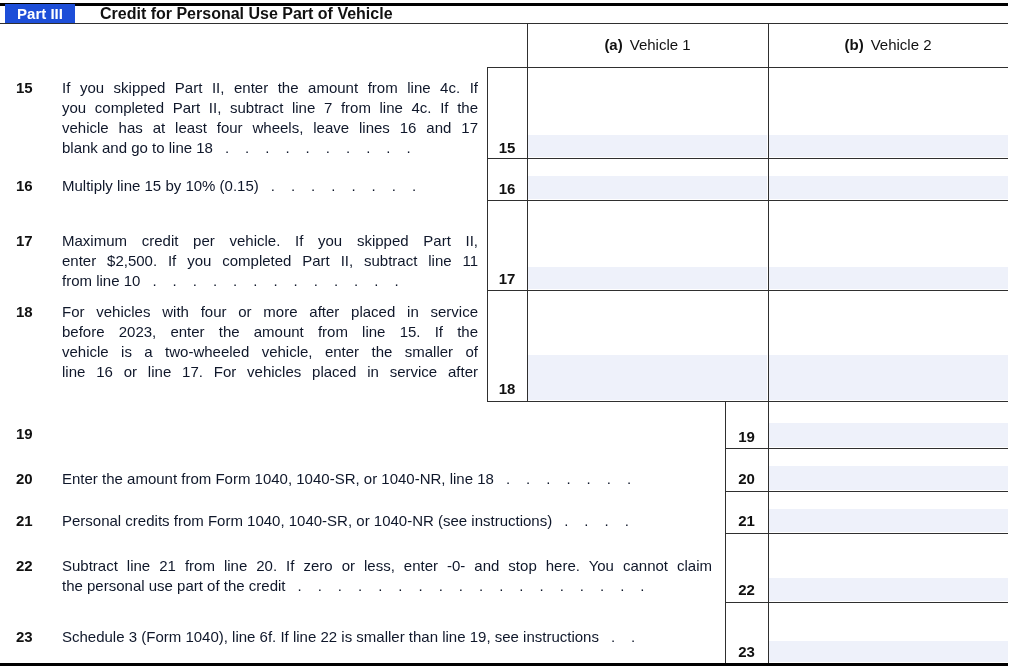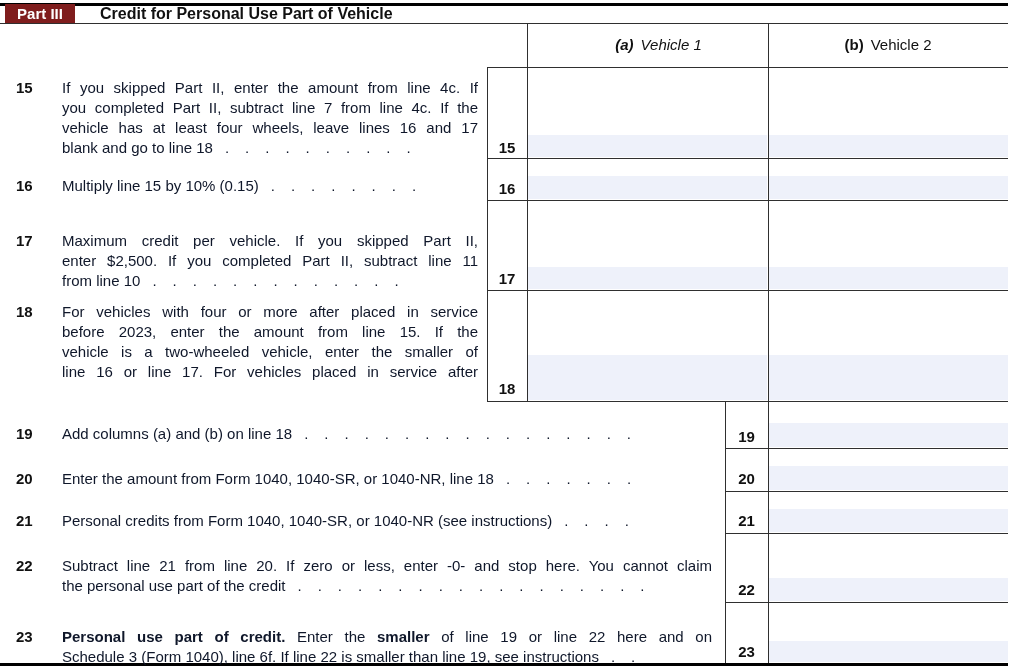--- a/index.html
+++ b/index.html
@@ -6,21 +6,21 @@
   .page{
     position:relative;width:1024px;height:670px;background:#ffffff;
     font-family:"Liberation Sans","DejaVu Sans",sans-serif;
     color:#111111;overflow:hidden;
   }
   .abs{position:absolute;}
   .hline{background:#2f2f2f;height:1px;}
   .vline{background:#2f2f2f;width:1px;}
   .heavy{background:#000000;}
   .part-badge{
-    left:5px;top:4px;width:70px;height:19px;background:#7f1d1d;color:#ffffff;
+    left:5px;top:4px;width:70px;height:19px;background:#1d4ed8;color:#ffffff;
     font-weight:bold;font-size:15px;text-align:center;line-height:19px;
   }
   .part-title{
     left:100px;top:5px;font-weight:bold;font-size:16px;line-height:18px;
   }
   .colhead{
     top:24px;height:42px;line-height:42px;text-align:center;font-size:15px;
   }
   .colhead .letter{font-weight:bold;}
   .colhead .lab{margin-left:7px;}
@@ -37,21 +37,21 @@
 
 <div class="page">
 
   <div class="abs heavy" style="left:0;top:3px;width:1008px;height:3px;"></div>
   <div class="abs part-badge">
     <span>Part III</span>
   </div>
   <div class="abs part-title">Credit for Personal Use Part of Vehicle</div>
   <div class="abs hline" style="left:0;top:23px;width:1008px;"></div>
 
-  <div class="abs colhead" style="left:538px;width:241px;font-style:italic;">
+  <div class="abs colhead" style="left:527px;width:241px;">
     <span class="letter">(a)</span><span class="lab">Vehicle 1</span>
   </div>
   <div class="abs colhead" style="left:768px;width:240px;">
     <span class="letter">(b)</span><span class="lab">Vehicle 2</span>
   </div>
 
   <div class="abs vline" style="left:527px;top:23px;height:379px;"></div>
   <div class="abs vline" style="left:487px;top:67px;height:335px;"></div>
   <div class="abs vline" style="left:768px;top:23px;height:642px;"></div>
   <div class="abs vline" style="left:725px;top:401px;height:264px;"></div>
@@ -118,35 +118,31 @@
     <div><span>from line 10</span><span class="leader">.............</span></div>
   </div>
 
   <div class="abs rowtext" style="left:62px;top:302px;width:416px;">
     <div class="just">For vehicles with four or more after placed in service</div>
     <div class="just">before 2023, enter the amount from line 15. If the</div>
     <div class="just">vehicle is a two-wheeled vehicle, enter the smaller of</div>
     <div class="just">line 16 or line 17. For vehicles placed in service after</div>
   </div>
 
-  <div class="abs rowtext" style="left:62px;top:424px;width:650px;">
-    <div><span>Add columns (a) and (b) on line 18</span><span class="leader">.................</span></div>
-  </div>
 
   <div class="abs rowtext" style="left:62px;top:469px;width:650px;">
     <div><span>Enter the amount from Form 1040, 1040-SR, or 1040-NR, line 18</span><span class="leader">.......</span></div>
   </div>
 
   <div class="abs rowtext" style="left:62px;top:511px;width:650px;">
     <div><span>Personal credits from Form 1040, 1040-SR, or 1040-NR (see instructions)</span><span class="leader">....</span></div>
   </div>
 
   <div class="abs rowtext" style="left:62px;top:556px;width:650px;">
     <div class="just">Subtract line 21 from line 20. If zero or less, enter -0- and stop here. You cannot claim</div>
     <div><span>the personal use part of the credit</span><span class="leader">..................</span></div>
   </div>
 
   <div class="abs rowtext" style="left:62px;top:627px;width:650px;">
-    <div class="just"><b>Personal use part of credit.</b><span> Enter the </span><b>smaller</b><span> of line 19 or line 22 here and on</span></div>
     <div><span>Schedule 3 (Form 1040), line 6f. If line 22 is smaller than line 19, see instructions</span><span class="leader">..</span></div>
   </div>
 
 </div>
 
 </body></html>

